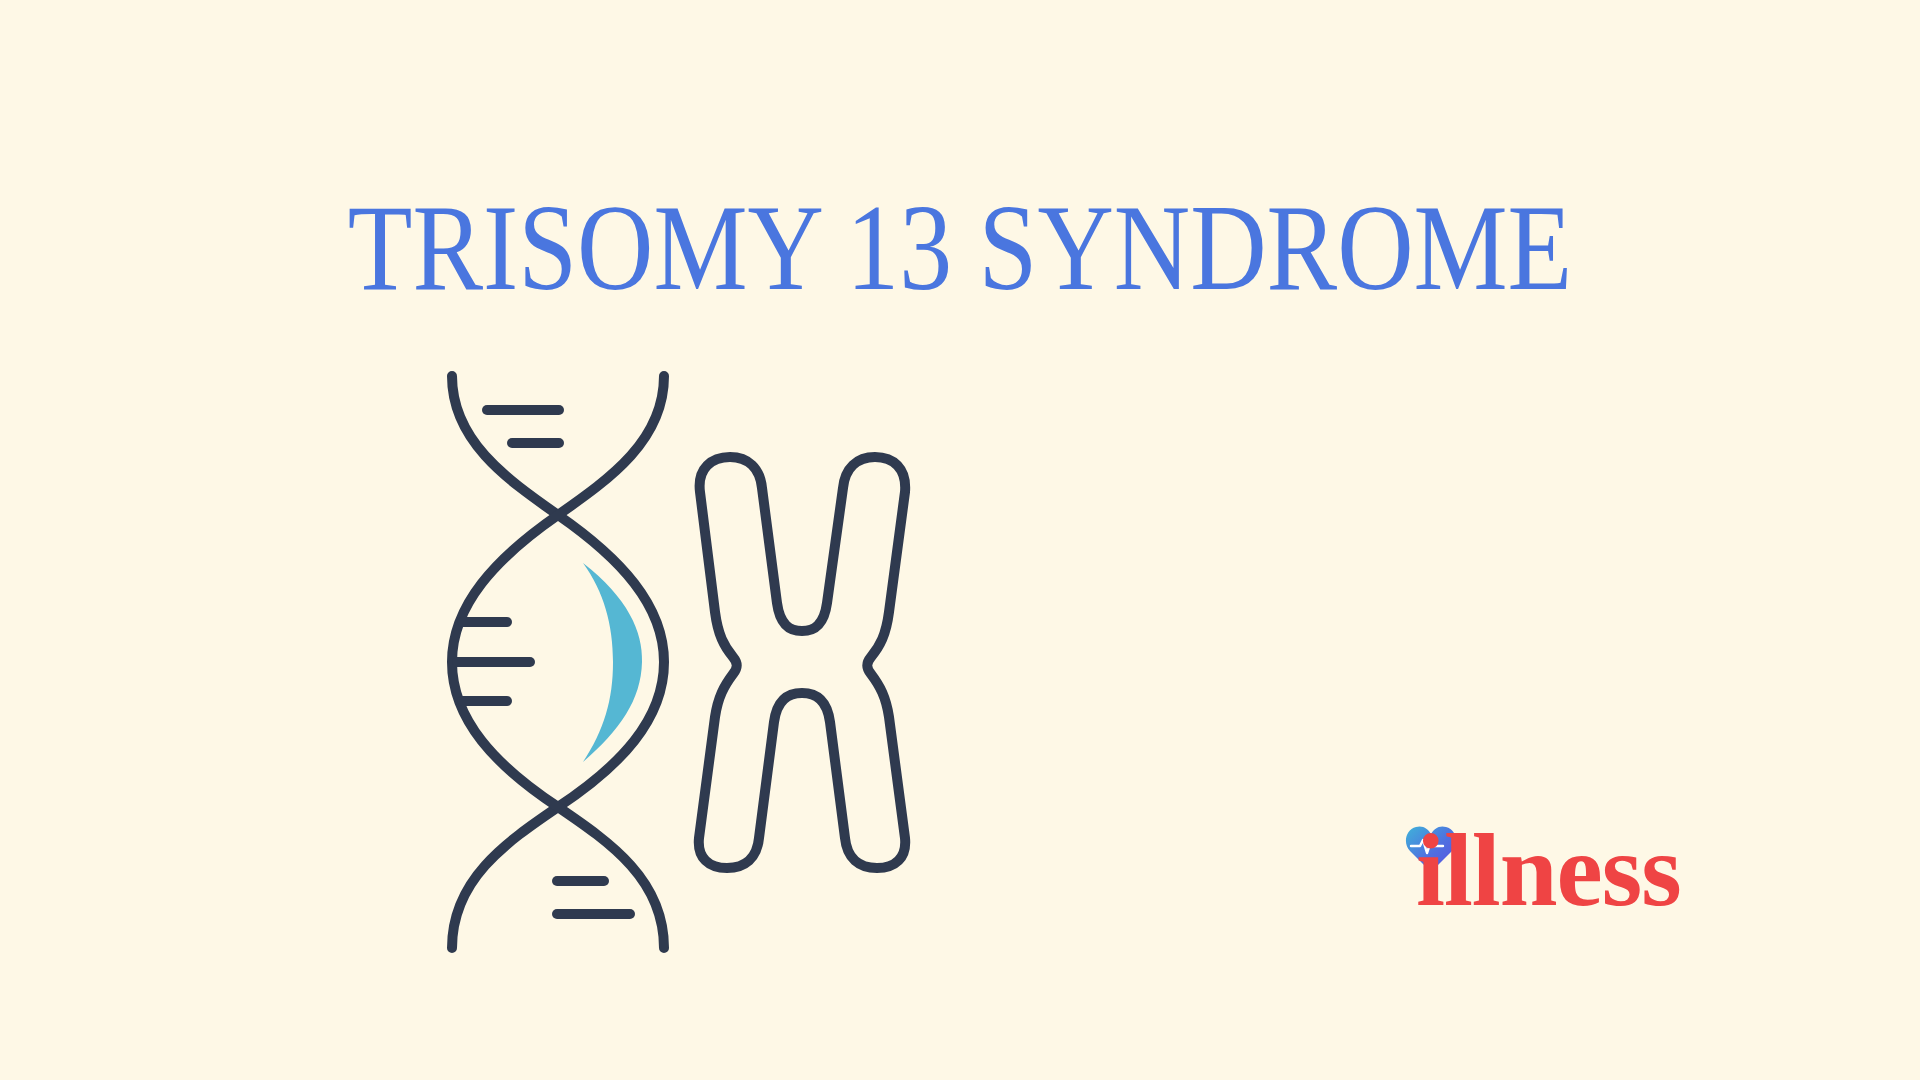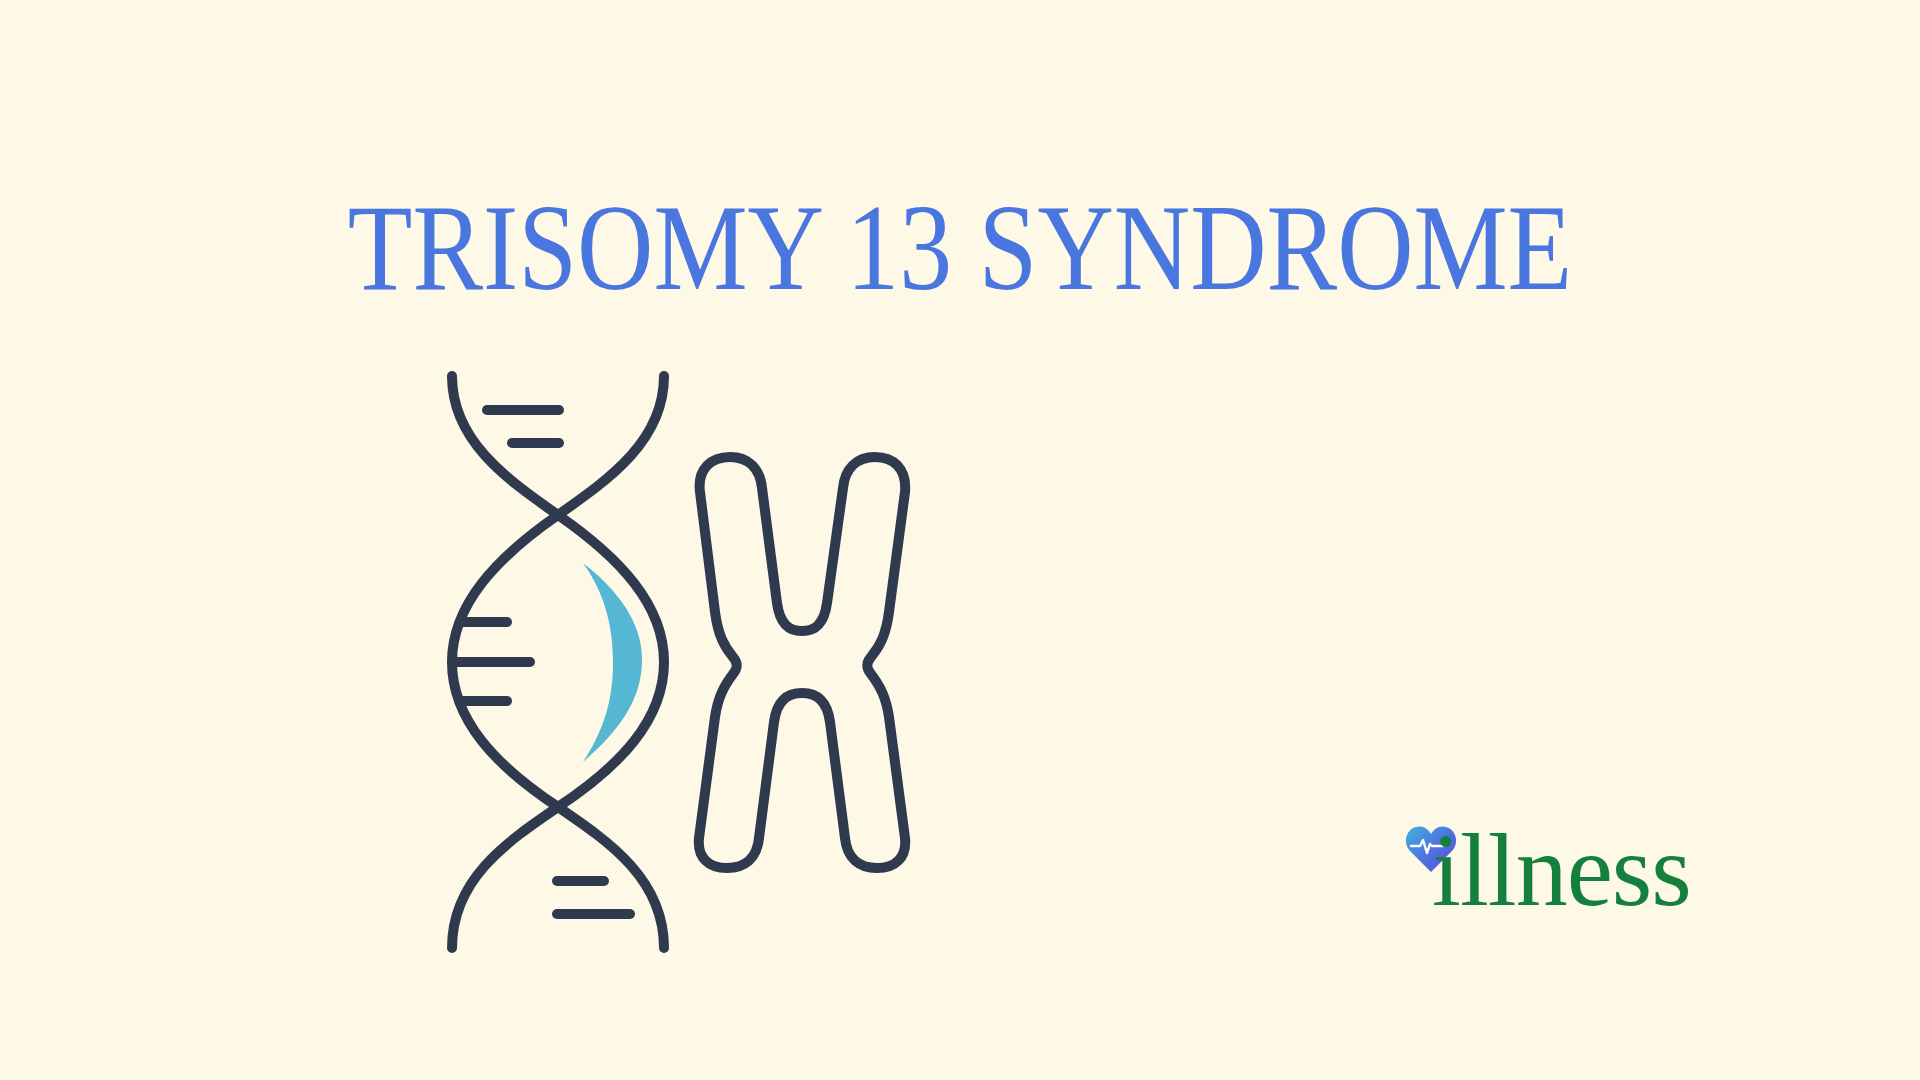--- a/index.html
+++ b/index.html
@@ -39,27 +39,27 @@
     }
     .logo {
       position: absolute;
       left: 1400px;
       top: 810px;
       width: 340px;
       height: 120px;
     }
     .logo-text {
       position: absolute;
-      left: 32px;
+      left: 16px;
       top: 0;
       font-family: "Liberation Serif", "DejaVu Serif", serif;
-      font-weight: normal;
+      font-weight: bold;
       font-size: 104px;
       line-height: 120px;
-      color: #15803d;
+      color: #ef4444;
       white-space: nowrap;
       letter-spacing: -1px;
     }
     .logo-heart {
       position: absolute;
       left: 5px;
       top: 14px;
       width: 52px;
       height: 50px;
     }

